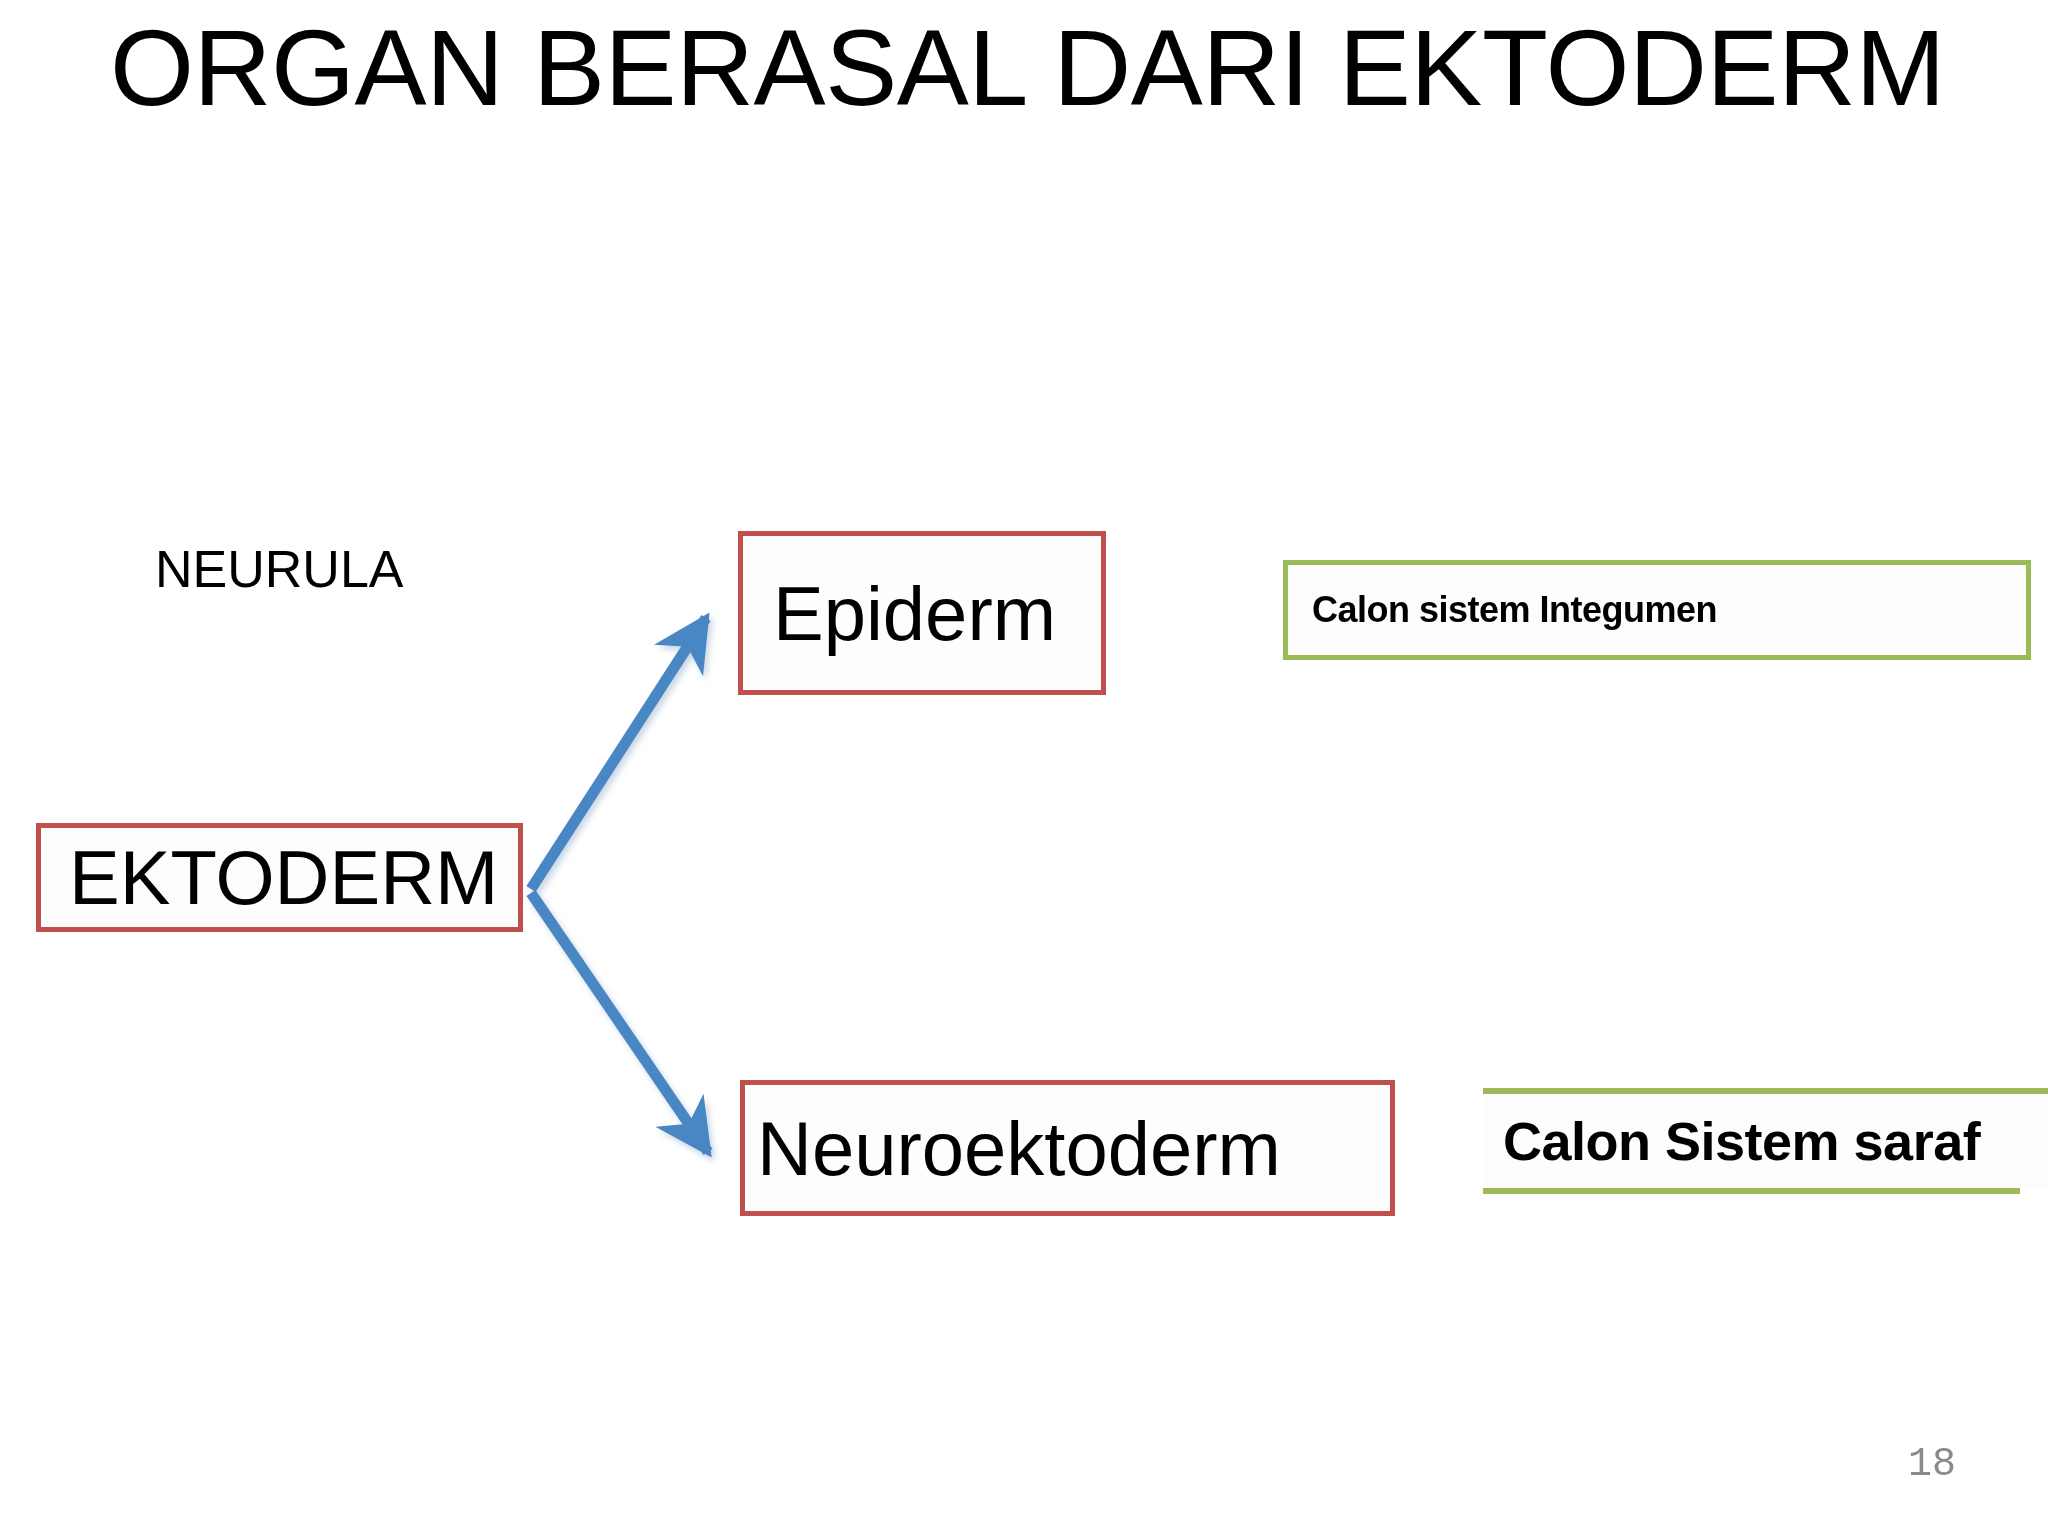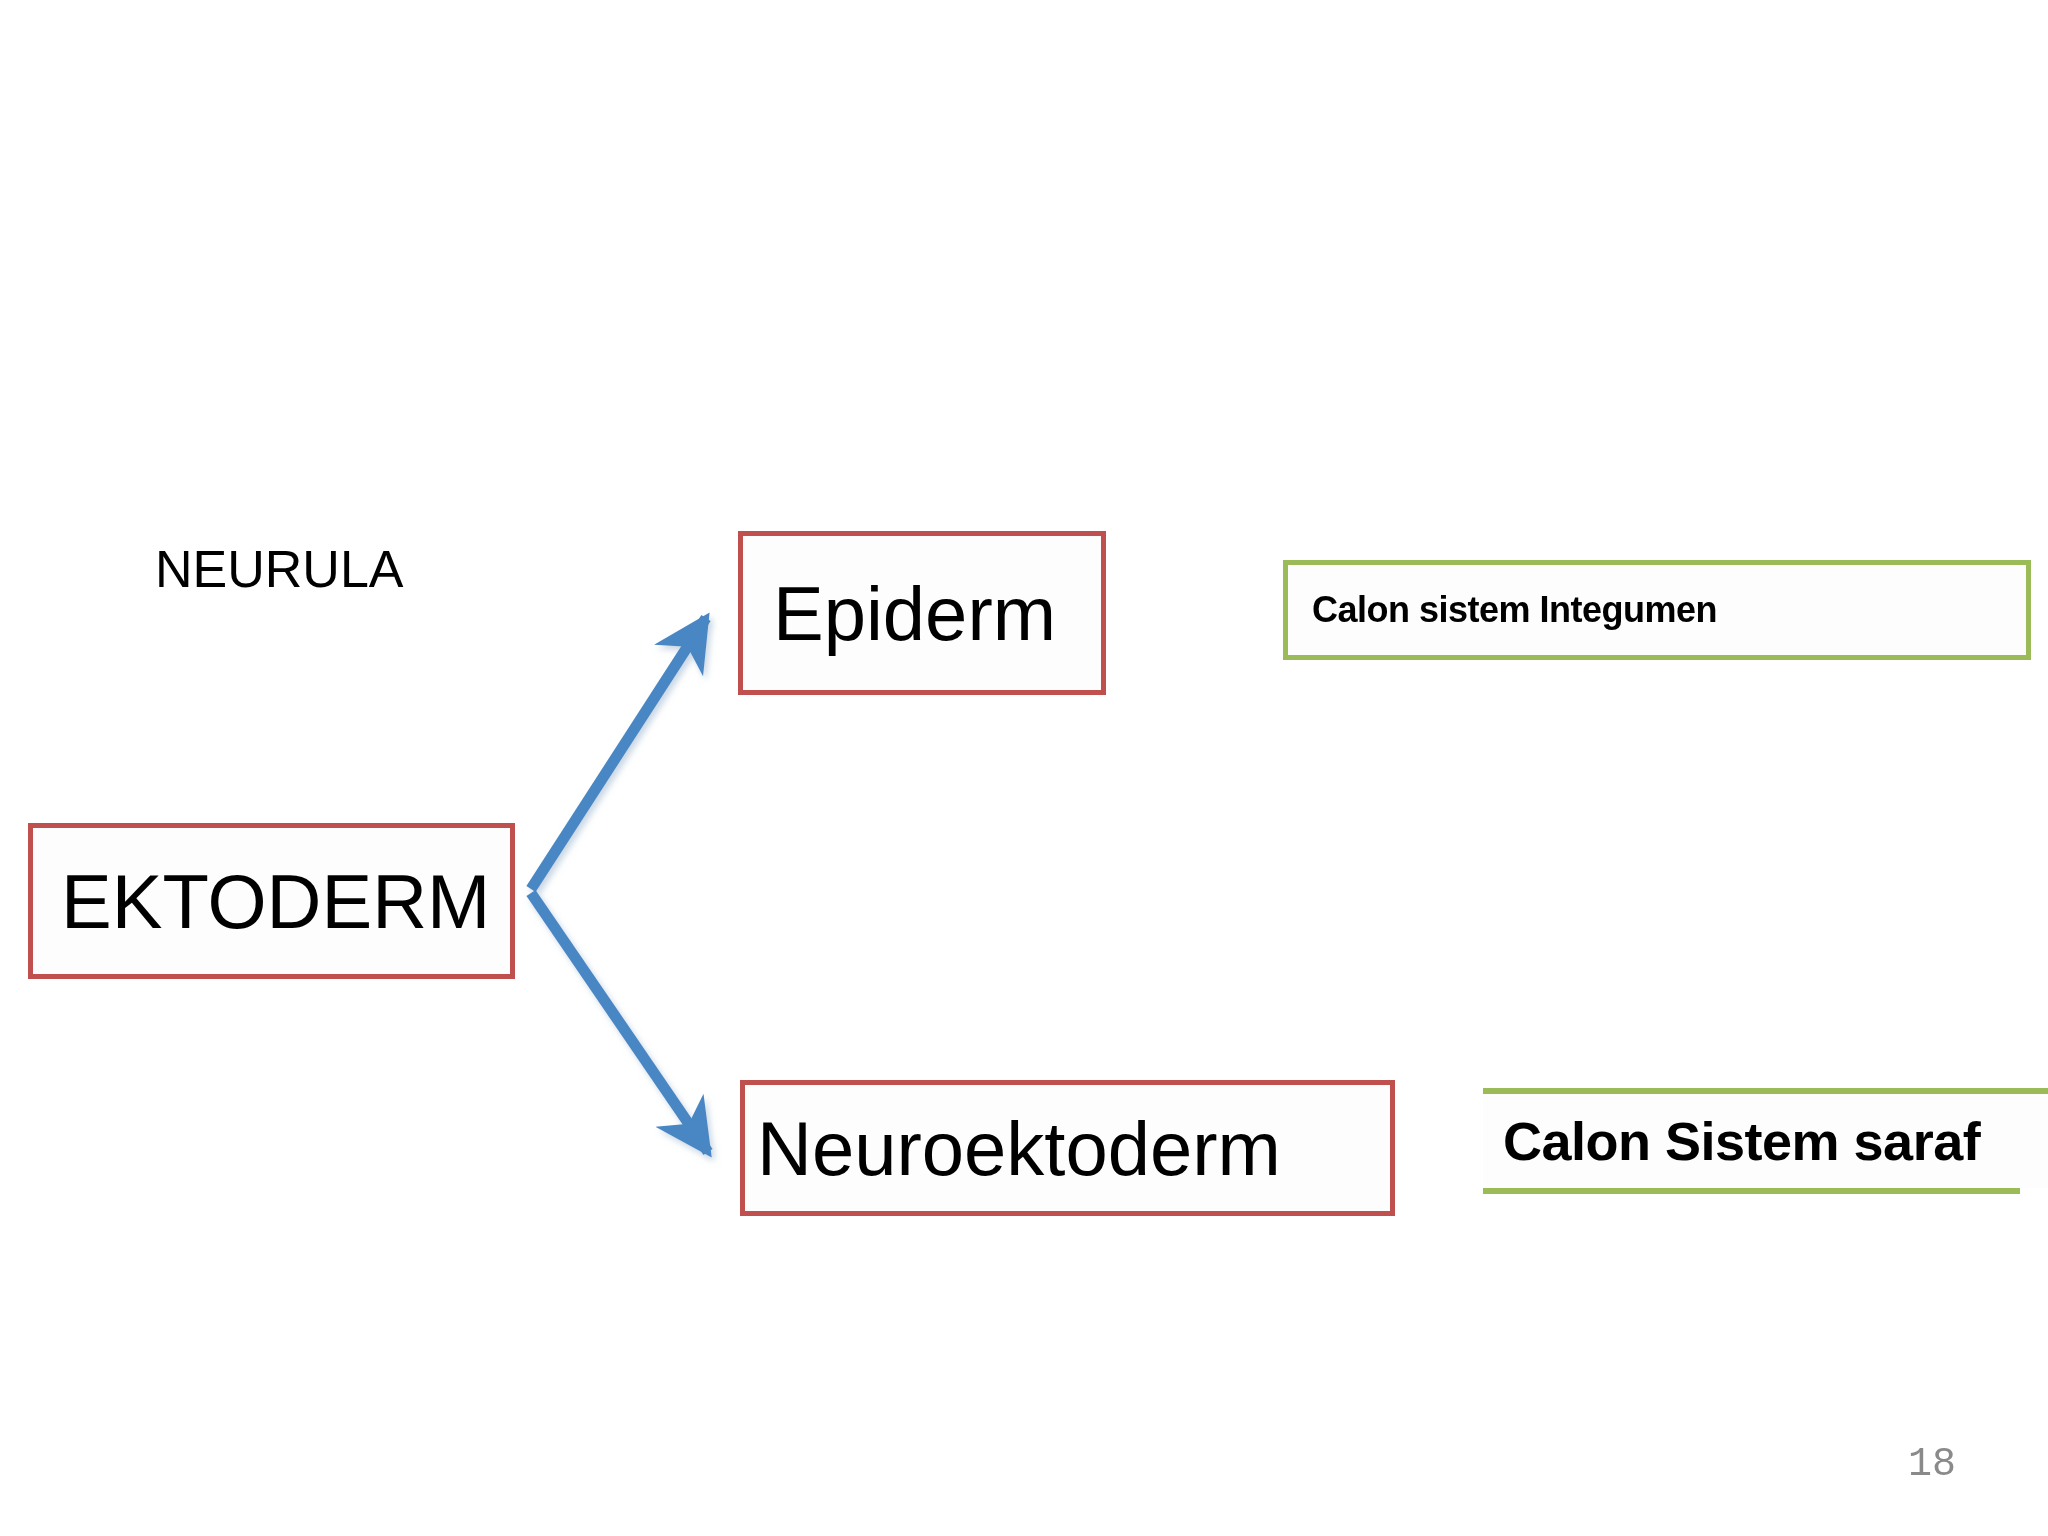--- a/index.html
+++ b/index.html
@@ -57,24 +57,24 @@
     background: #fdfdfd;
     display: flex;
     align-items: center;
     color: #000000;
     font-family: "Liberation Sans", sans-serif;
     font-weight: 400;
     white-space: nowrap;
     overflow: visible;
   }
   #box-ektoderm {
-    left: 28px;
+    left: 36px;
     top: 823px;
     width: 487px;
-    height: 156px;
+    height: 109px;
     font-size: 76px;
     padding-left: 28px;
   }
   #box-epiderm {
     left: 738px;
     top: 531px;
     width: 368px;
     height: 164px;
     font-size: 76px;
     padding-left: 30px;
@@ -153,20 +153,21 @@
     font-size: 40px;
     color: #8a8a8a;
     font-family: Liberation Mono, monospace;
   }
 </style>
 </head>
 <body>
 
 <div id="slide">
 
+  <div class="slide-title">ORGAN BERASAL DARI EKTODERM</div>
 
   <div class="plain-label" id="neurula-label">NEURULA</div>
 
   <svg id="arrow-layer" viewBox="0 0 2048 1536" width="2048" height="1536" xmlns="http://www.w3.org/2000/svg">
     <defs>
       <marker id="ah" markerWidth="6" markerHeight="6" refX="4.6" refY="3" orient="auto" markerUnits="strokeWidth">
         <path d="M0,0.35 L5.2,3 L0,5.65 L1.5,3 Z" fill="#4A87C4"></path>
       </marker>
       <filter id="softshadow" x="-30%" y="-30%" width="170%" height="170%">
         <feDropShadow dx="3" dy="4" stdDeviation="3" flood-color="#9bb6cf" flood-opacity="0.55"></feDropShadow>

